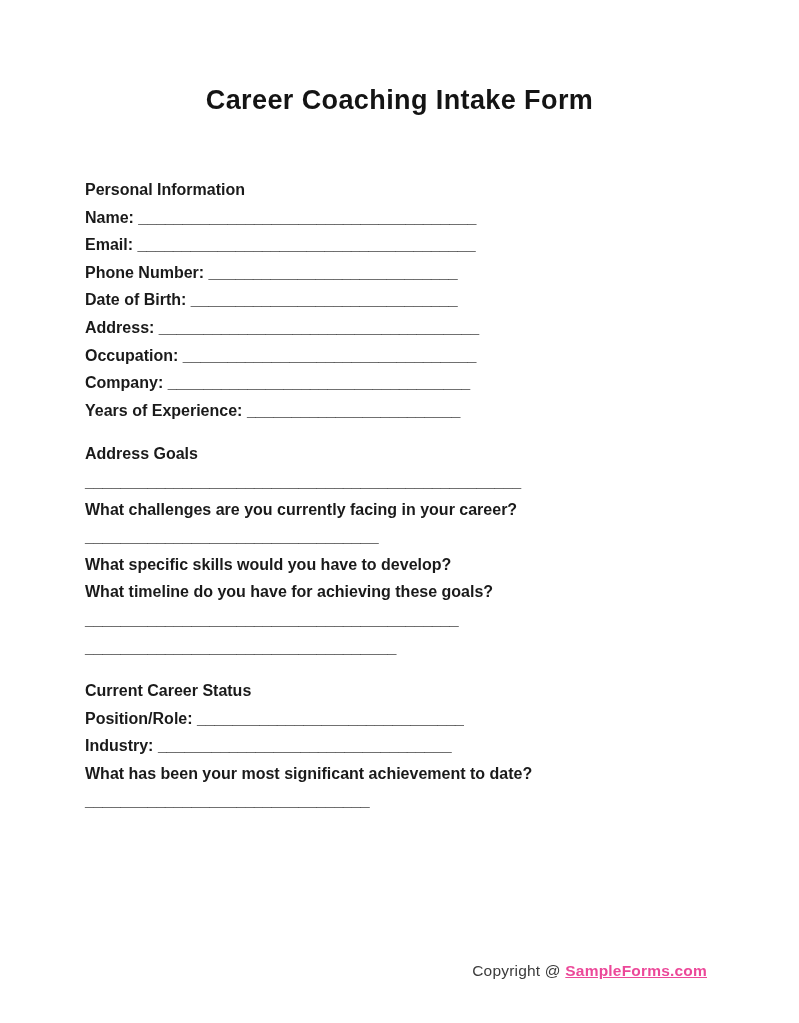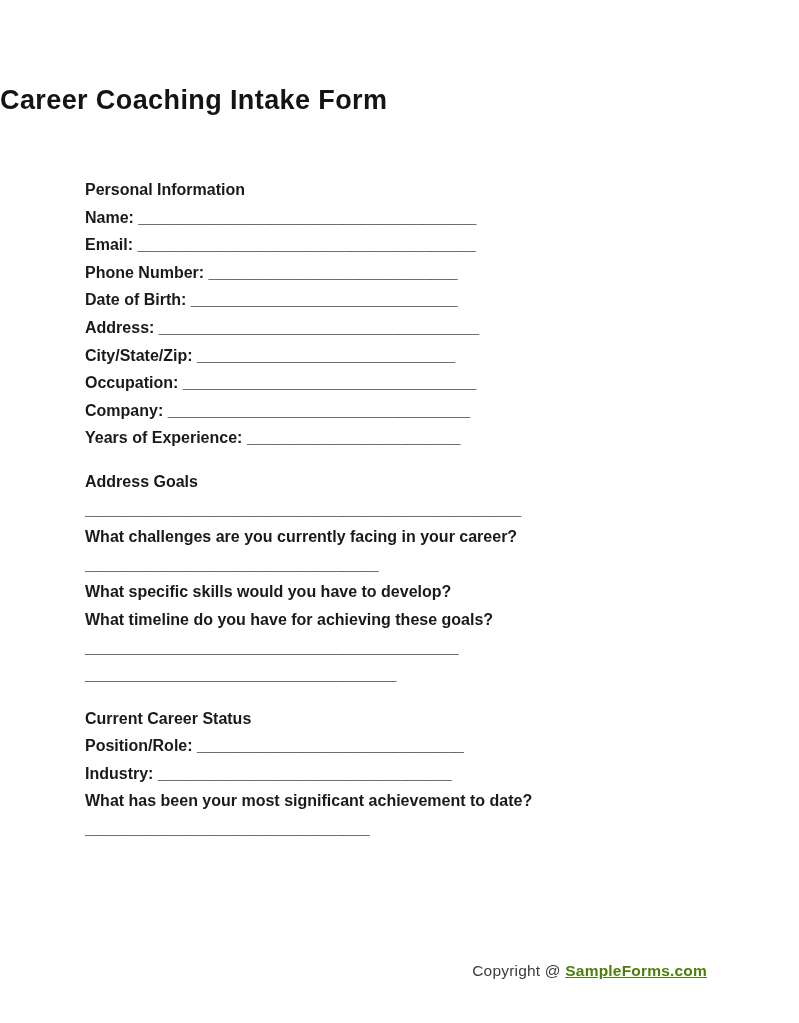--- a/index.html
+++ b/index.html
@@ -5,21 +5,21 @@
   * { margin: 0; padding: 0; box-sizing: border-box; }
   html, body { background: #ffffff; }
   body {
     width: 799px; height: 1023px;
     position: relative; overflow: hidden;
     font-family: "Liberation Sans", sans-serif;
   }
   .page { position: absolute; inset: 0; background: #ffffff; }
   .title {
     position: absolute; top: 85px; left: 0; width: 100%;
-    text-align: left; font-size: 27px; font-weight: 700;
+    text-align: center; font-size: 27px; font-weight: 700;
     color: #141414; letter-spacing: 0.4px;
   }
   .content {
     position: absolute; left: 85px; top: 176px; width: 645px;
     font-size: 16px; font-weight: 700; color: #1a1a1a;
     line-height: 27.6px; white-space: nowrap;
   }
   .section + .section { margin-top: 16px; }
   .footer {
     position: absolute; top: 962px; right: 92px;
@@ -53,24 +53,20 @@
       </p>
       <p>
         <span>Date of Birth:</span>
         <span>______________________________</span>
       </p>
       <p>
         <span>Address:</span>
         <span>____________________________________</span>
       </p>
       <p>
-        <span>City/State/Zip:</span>
-        <span>_____________________________</span>
-      </p>
-      <p>
         <span>Occupation:</span>
         <span>_________________________________</span>
       </p>
       <p>
         <span>Company:</span>
         <span>__________________________________</span>
       </p>
       <p>
         <span>Years of Experience:</span>
         <span>________________________</span>
@@ -99,16 +95,16 @@
         <span>_________________________________</span>
       </p>
       <p>What has been your most significant achievement to date?</p>
       <p>________________________________</p>
     </section>
 
   </div>
 
   <div class="footer">
     <span>Copyright @</span>
-    <a href="#" style="color: #4d7c0f; text-decoration: underline;">SampleForms.com</a>
+    <a href="#" style="color: #ec4899; text-decoration: underline;">SampleForms.com</a>
   </div>
 
 </div>
 
 </body></html>

